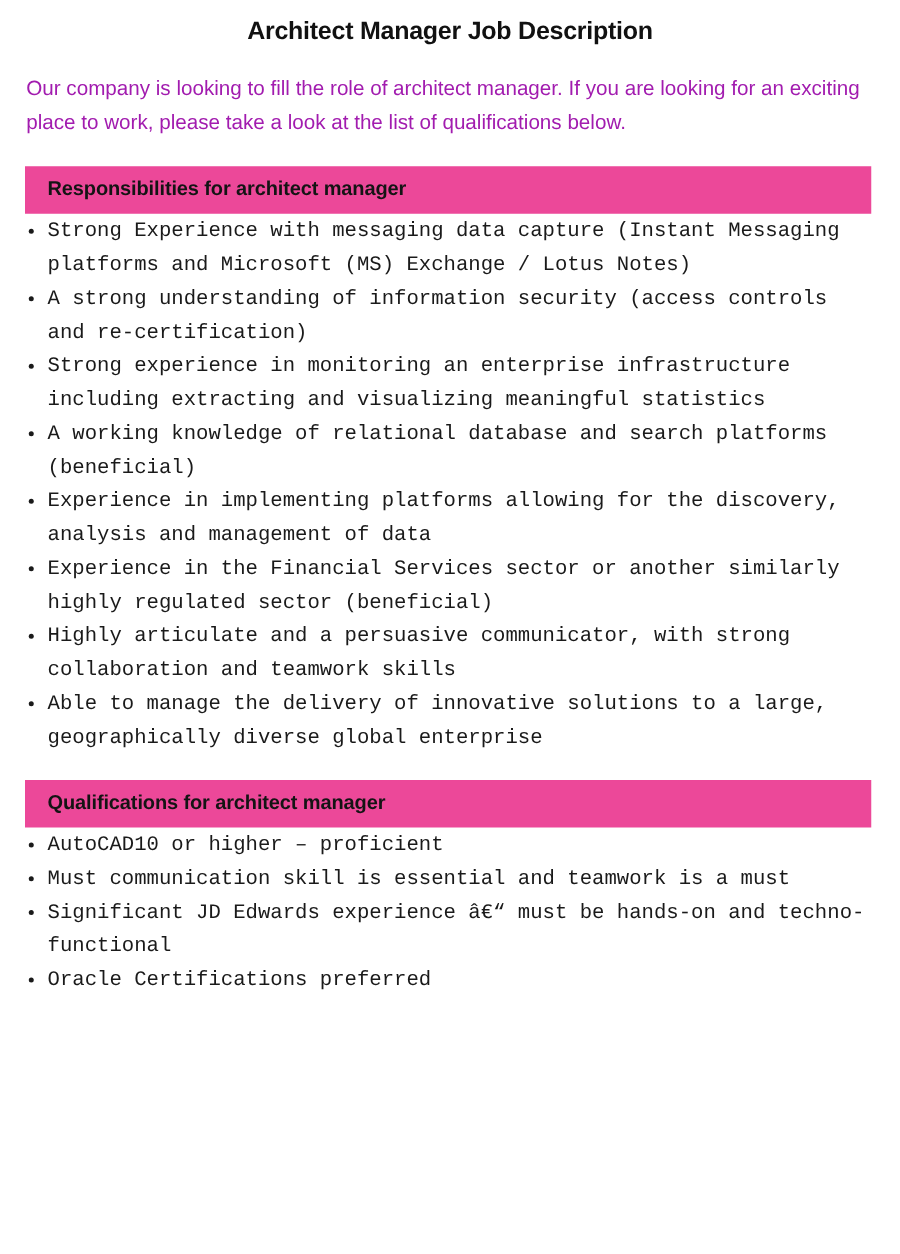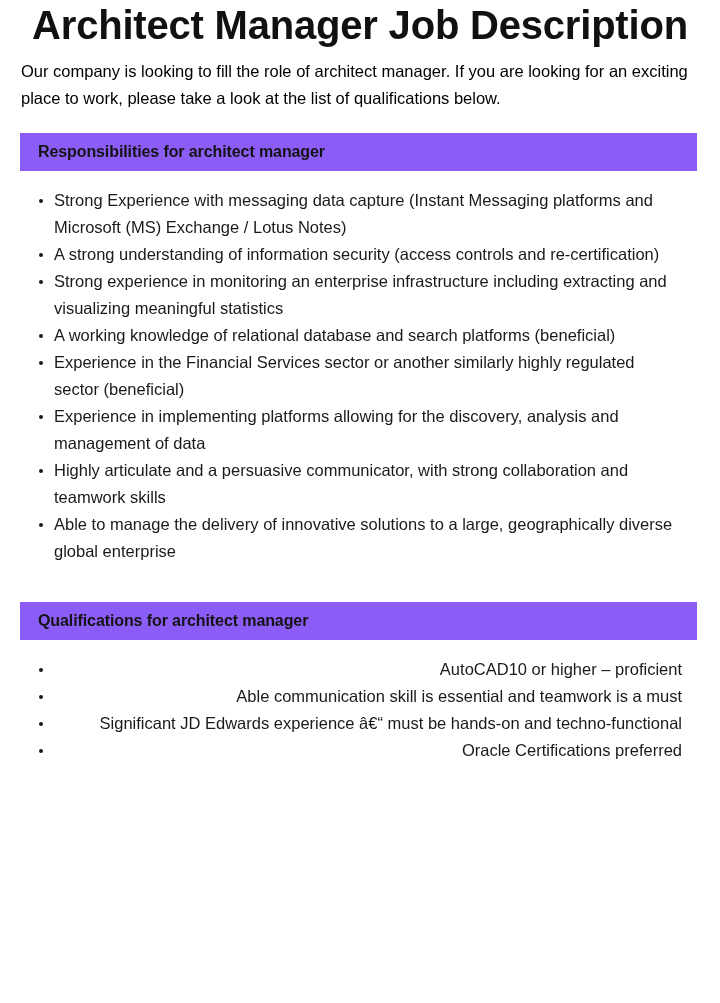--- a/index.html
+++ b/index.html
@@ -16,55 +16,56 @@
   }
   .page {
     width: 720px;
     height: 1003px;
     position: relative;
     box-sizing: border-box;
   }
   .doc-title {
     margin: 0;
     padding: 5px 20px 0 20px;
-    font-size: 40px;
+    font-size: 20px;
     font-weight: bold;
     text-align: center;
     letter-spacing: -0.2px;
     line-height: 40px;
     color: #111111;
   }
   .intro {
     margin: 13px 0 0 0;
     padding: 0 22px 0 21px;
     font-size: 16.5px;
     line-height: 27px;
-    color: #000000;
+    color: #a21caf;
   }
   .section-header {
     margin: 21px 0 0 0;
-    background: #8b5cf6;
+    background: #ec4899;
     height: 38px;
     width: 677px;
     margin-left: 20px;
     display: flex;
     align-items: center;
     box-sizing: border-box;
     padding-left: 18px;
   }
   .section-header-text {
     font-size: 16px;
     font-weight: bold;
     color: #141414;
     letter-spacing: -0.1px;
   }
   ul.bullets {
     list-style: none;
     margin: 0;
-    padding: 16px;
+    padding: 0;
+    font-family: Liberation Mono, monospace;
   }
   ul.bullets li {
     position: relative;
     padding-left: 38px;
     padding-right: 22px;
     margin: 0;
     font-size: 16.5px;
     line-height: 27px;
     color: #1a1a1a;
   }
@@ -76,49 +77,48 @@
     width: 4px;
     height: 4px;
     border-radius: 50%;
     background: #1a1a1a;
   }
   .list-responsibilities {
     margin-top: 21px;
   }
   .list-qualifications {
     margin-top: 21px;
-    text-align: right;
   }
 </style>
 </head>
 <body>
 
 <div class="page">
 
   <h1 class="doc-title">Architect Manager Job Description</h1>
 
   <p class="intro">Our company is looking to fill the role of architect manager. If you are looking for an exciting place to work, please take a look at the list of qualifications below.</p>
 
   <div class="section-header">
     <span class="section-header-text">Responsibilities for architect manager</span>
   </div>
   <ul class="bullets list-responsibilities">
     <li>Strong Experience with messaging data capture (Instant Messaging platforms and Microsoft (MS) Exchange / Lotus Notes)</li>
     <li>A strong understanding of information security (access controls and re-certification)</li>
     <li>Strong experience in monitoring an enterprise infrastructure including extracting and visualizing meaningful statistics</li>
     <li>A working knowledge of relational database and search platforms (beneficial)</li>
+    <li>Experience in implementing platforms allowing for the discovery, analysis and management of data</li>
     <li>Experience in the Financial Services sector or another similarly highly regulated sector (beneficial)</li>
-    <li>Experience in implementing platforms allowing for the discovery, analysis and management of data</li>
     <li>Highly articulate and a persuasive communicator, with strong collaboration and teamwork skills</li>
     <li>Able to manage the delivery of innovative solutions to a large, geographically diverse global enterprise</li>
   </ul>
 
   <div class="section-header">
     <span class="section-header-text">Qualifications for architect manager</span>
   </div>
   <ul class="bullets list-qualifications">
     <li>AutoCAD10 or higher – proficient</li>
-    <li>Able communication skill is essential and teamwork is a must</li>
+    <li>Must communication skill is essential and teamwork is a must</li>
     <li>Significant JD Edwards experience â€“ must be hands-on and techno-functional</li>
     <li>Oracle Certifications preferred</li>
   </ul>
 
 </div>
 
 </body></html>

